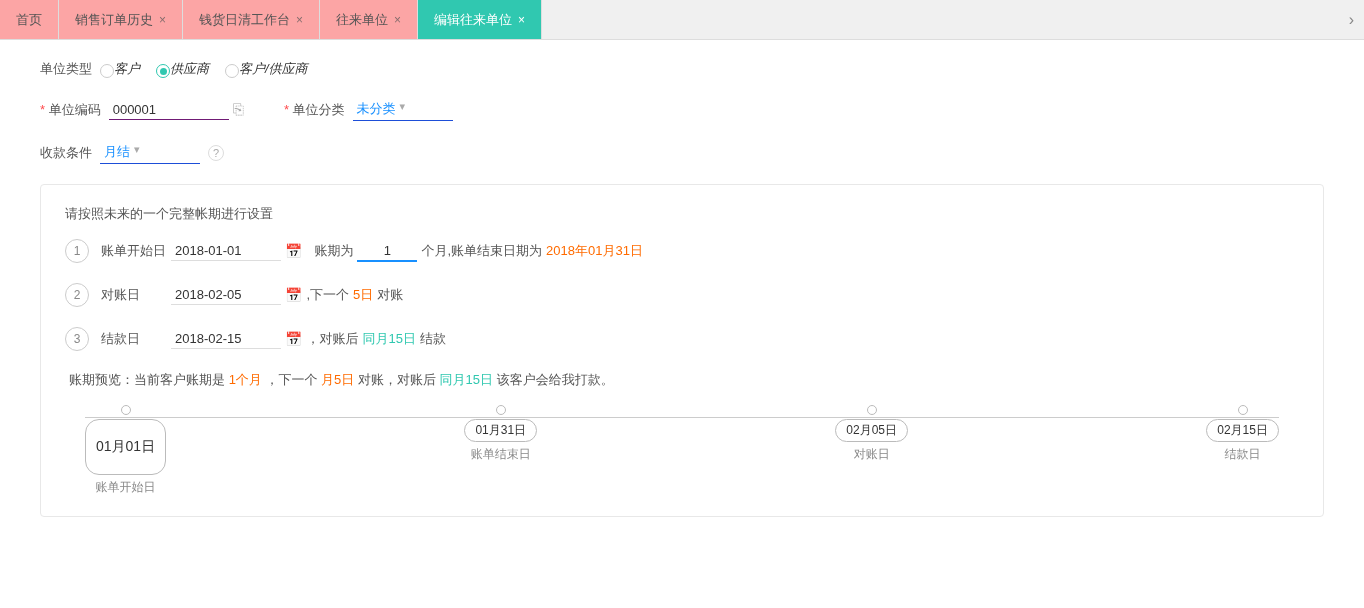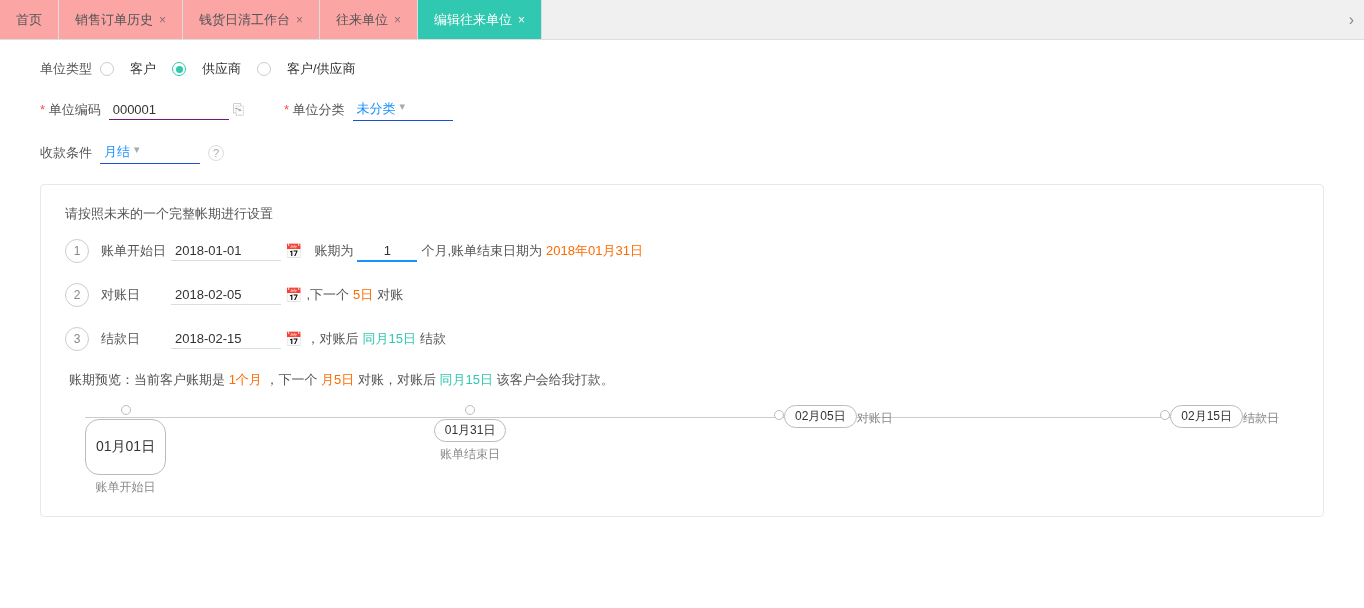--- a/index.html
+++ b/index.html
@@ -69,21 +69,21 @@
     .form-label {
       color: #555;
       margin-right: 8px;
       white-space: nowrap;
     }
     .form-label.required::before {
       content: '* ';
       color: #ff4d4f;
     }
     .radio-group { display: flex; align-items: center; gap: 16px; }
-    .radio-item { display: flex; align-items: center; gap: 16px; cursor: pointer; }
+    .radio-item { display: flex; align-items: flex-end; gap: 0; cursor: pointer; font-style: italic; }
     .radio-circle {
       width: 14px; height: 14px;
       border-radius: 50%;
       border: 1.5px solid #ccc;
       display: flex; align-items: center; justify-content: center;
     }
     .radio-circle.checked {
       border-color: #30c8b0;
     }
     .radio-circle.checked::after {
@@ -316,27 +316,27 @@
           <div style="border:1px solid #bbb;border-radius:14px;padding:18px 10px;font-size:14px;color:#333;background:#fff;white-space:nowrap;text-align:center;">01月01日</div>
           <div style="font-size:12px;color:#888;margin-top:4px;white-space:nowrap;">账单开始日</div>
         </div>
 
         <div style="display:flex;flex-direction:column;align-items:center;">
           <div style="width:10px;height:10px;border-radius:50%;border:1.5px solid #bbb;background:#fff;margin-bottom:4px;"></div>
           <div style="border:1px solid #bbb;border-radius:14px;padding:2px 10px;font-size:12px;color:#333;background:#fff;white-space:nowrap;">01月31日</div>
           <div style="font-size:12px;color:#888;margin-top:4px;white-space:nowrap;">账单结束日</div>
         </div>
 
-        <div style="display:flex;flex-direction:row;align-items:center;">
+        <div style="display:flex;flex-direction:column;align-items:center;">
           <div style="width:10px;height:10px;border-radius:50%;border:1.5px solid #bbb;background:#fff;margin-bottom:4px;"></div>
           <div style="border:1px solid #bbb;border-radius:14px;padding:2px 10px;font-size:12px;color:#333;background:#fff;white-space:nowrap;">02月05日</div>
           <div style="font-size:12px;color:#888;margin-top:4px;white-space:nowrap;">对账日</div>
         </div>
 
-        <div style="display:flex;align-items:center;">
+        <div style="display:flex;flex-direction:column;align-items:center;">
           <div style="width:10px;height:10px;border-radius:50%;border:1.5px solid #bbb;background:#fff;margin-bottom:4px;"></div>
           <div style="border:1px solid #bbb;border-radius:14px;padding:2px 10px;font-size:12px;color:#333;background:#fff;white-space:nowrap;">02月15日</div>
           <div style="font-size:12px;color:#888;margin-top:4px;white-space:nowrap;">结款日</div>
         </div>
 
       </div>
     </div>
 
   </div>
 </div>

